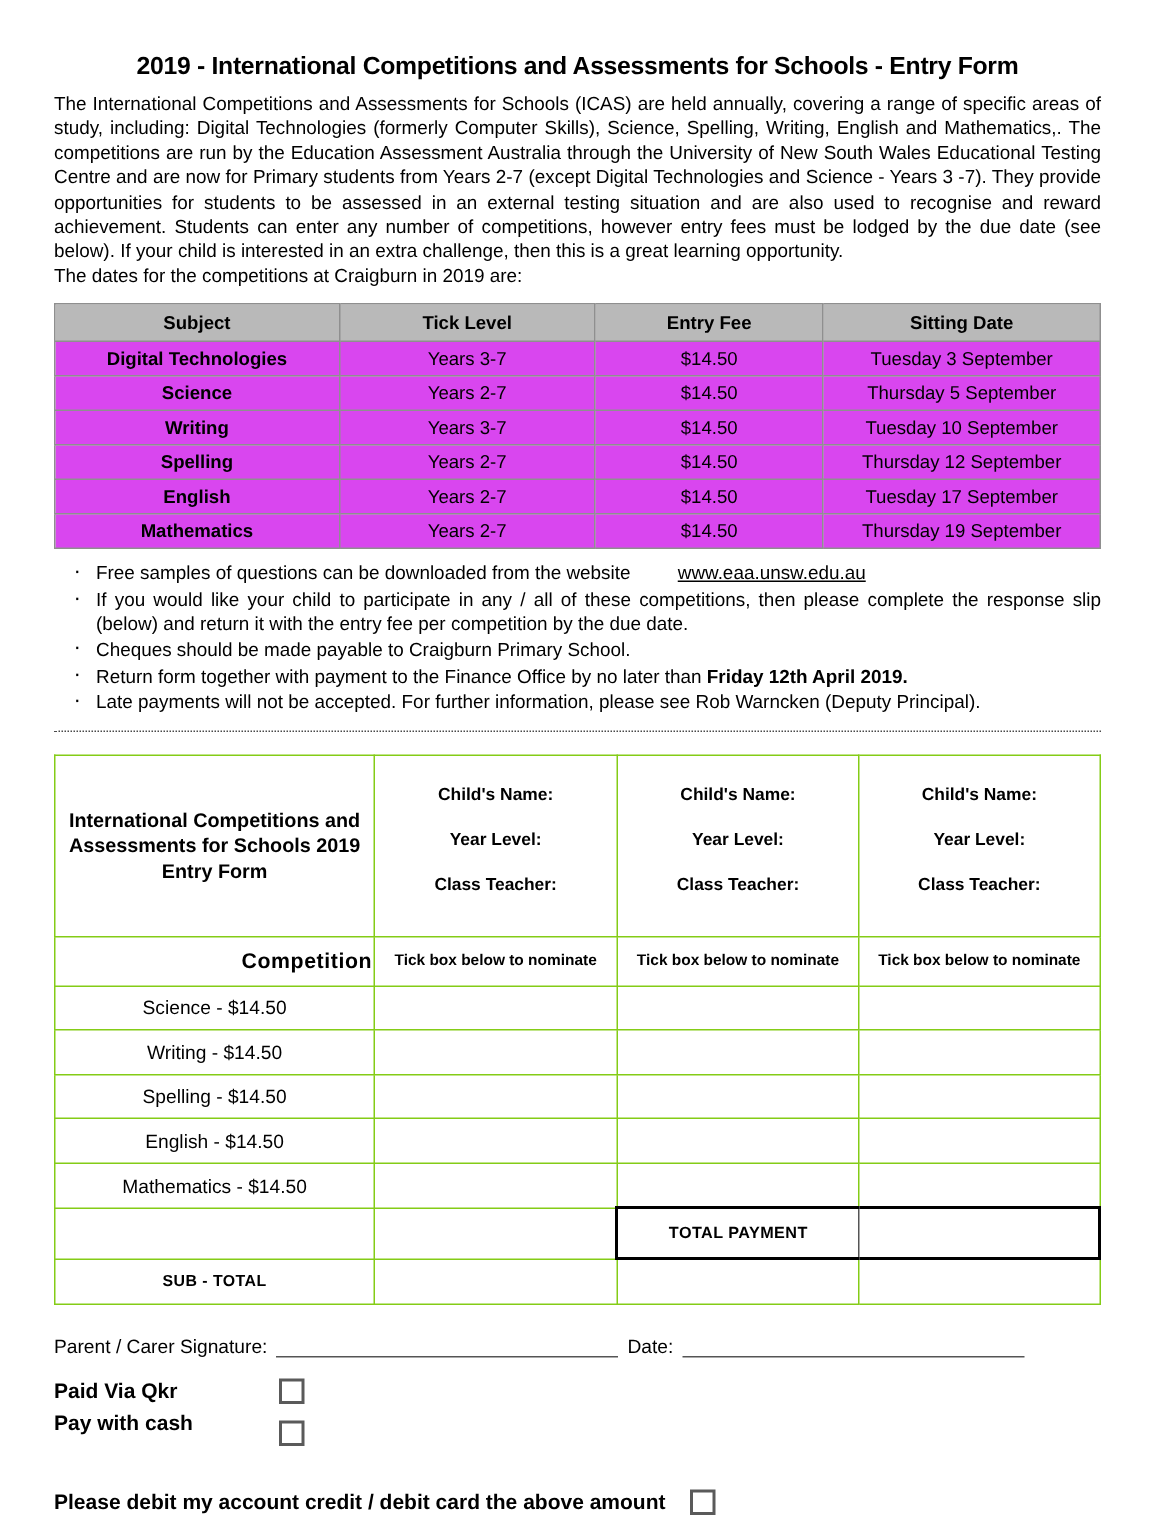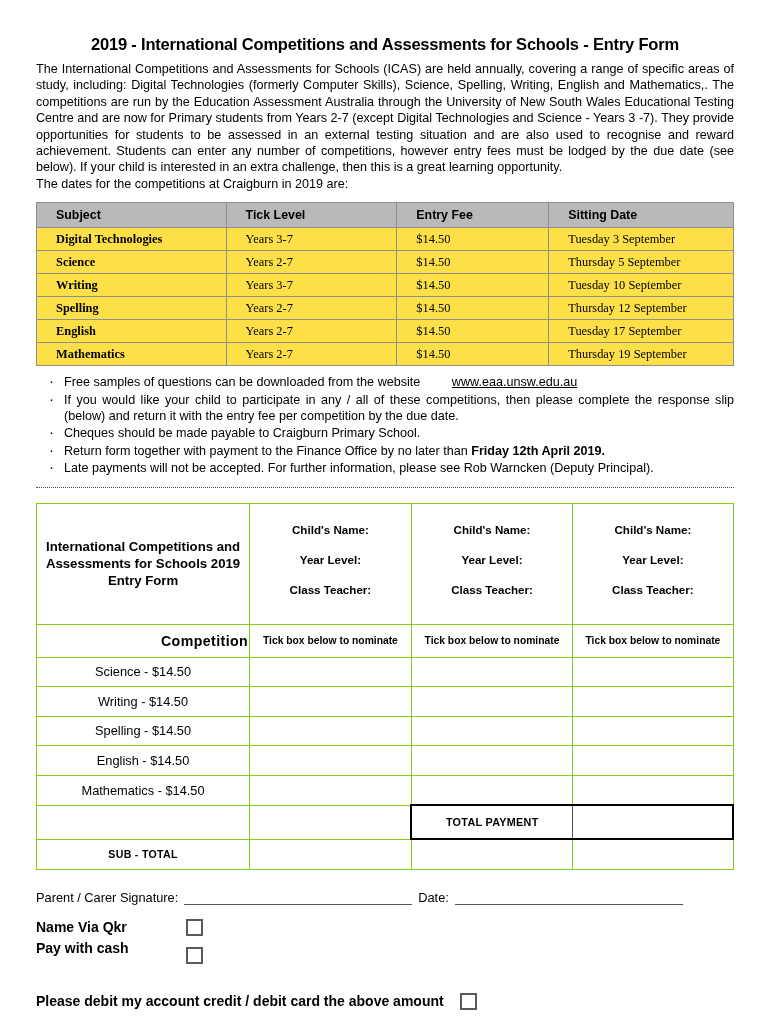--- a/index.html
+++ b/index.html
@@ -53,35 +53,34 @@
     width: 100%;
     border-collapse: collapse;
     table-layout: fixed;
     margin-bottom: 6px;
   }
   table.dates th,
   table.dates td {
     border: 1px solid #8f8f8f;
     font-size: 12.4px;
     height: 20px;
-    padding: 1px 19px;
-    text-align: left;
+    padding: 1px 4px;
+    text-align: center;
     vertical-align: middle;
   }
   table.dates th {
     background: #b9b9b9;
     font-weight: bold;
     height: 22px;
   }
   table.dates td.subj {
     font-weight: bold;
   }
   table.dates tr td {
-    background: #fde047;
-    font-family: Liberation Serif, serif;
+    background: #d946ef;
   }
 
   
   ul.notes {
     list-style: none;
     margin: 8px 0 0 0;
     padding: 0;
   }
   ul.notes li {
     position: relative;
@@ -413,21 +412,21 @@
   </table>
 
   <div class="sigline">
     <span>Parent / Carer  Signature:</span>
     <span class="sig-rule s1"></span>
     <span>Date:</span>
     <span class="sig-rule s2"></span>
   </div>
 
   <div class="paybox-wrap">
-    <span class="pay-label l1">Name Via Qkr</span>
+    <span class="pay-label l1">Paid Via Qkr</span>
     <span class="tickbox b1"></span>
     <span class="pay-label l2">Pay with cash</span>
     <span class="tickbox b2"></span>
   </div>
 
   <div class="debit-row">
     <span>Please debit my account  credit / debit card the above amount</span>
     <span class="tickbox b3"></span>
   </div>
 

